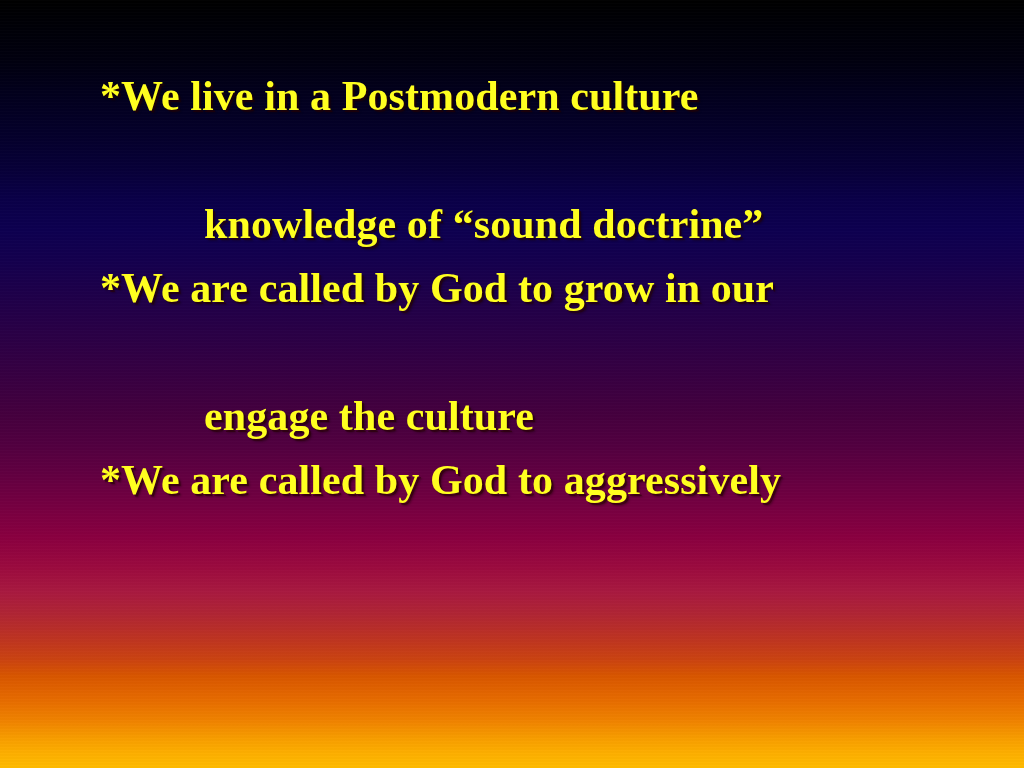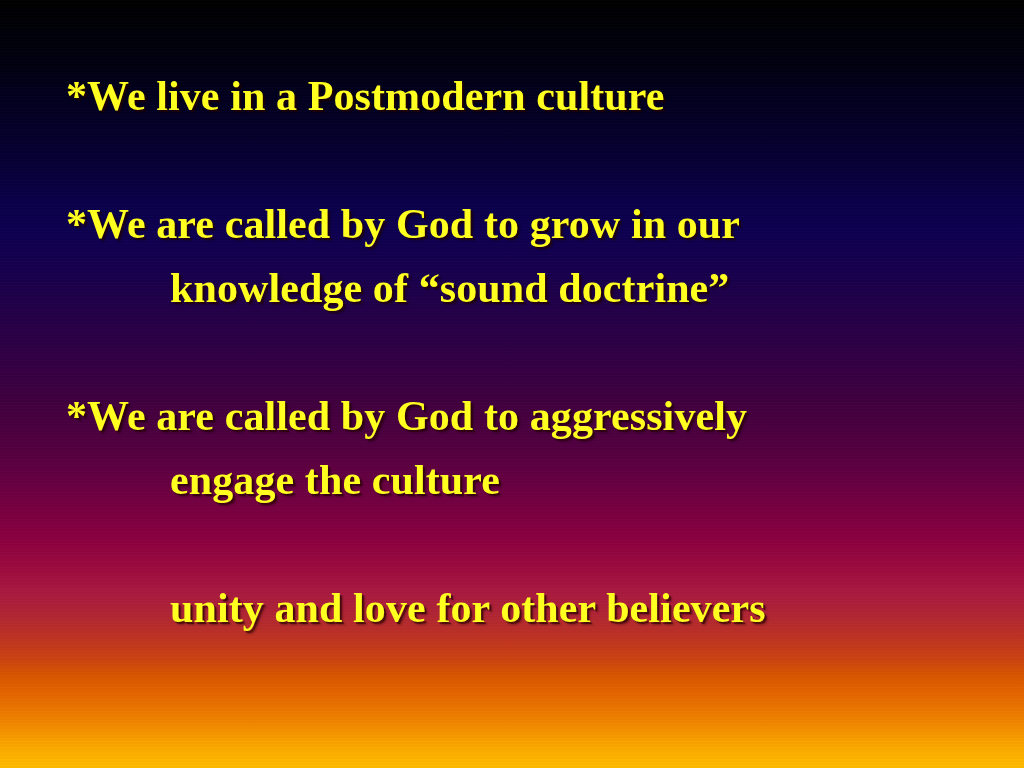--- a/index.html
+++ b/index.html
@@ -69,20 +69,21 @@
       rgba(0,0,0,0.012) 3px
     );
   }
 
   #content {
     position: absolute;
     left: 0;
     top: 0;
     width: 884px;
     z-index: 2;
+    padding-left: 34px;
   }
 
   .bullet-block {
     margin: 0;
     padding: 0;
   }
 
   .line {
     color: #ffff20;
     font-weight: bold;
@@ -115,31 +116,30 @@
 
     <div class="spacer"></div>
 
     <div class="bullet-block">
       <div class="line lead">*We live in a Postmodern culture</div>
     </div>
 
     <div class="spacer"></div>
 
     <div class="bullet-block">
+      <div class="line cont">knowledge of “sound doctrine”</div>
       <div class="line lead">*We are called by God to grow in our</div>
-      <div class="line cont">knowledge of “sound doctrine”</div>
     </div>
 
     <div class="spacer"></div>
 
     <div class="bullet-block">
+      <div class="line cont">engage the culture</div>
       <div class="line lead">*We are called by God to aggressively</div>
-      <div class="line cont">engage the culture</div>
     </div>
 
     <div class="spacer"></div>
 
     <div class="bullet-block">
-      <div class="line cont">unity and love for other believers</div>
     </div>
 
   </div>
 </div>
 
 </body></html>

